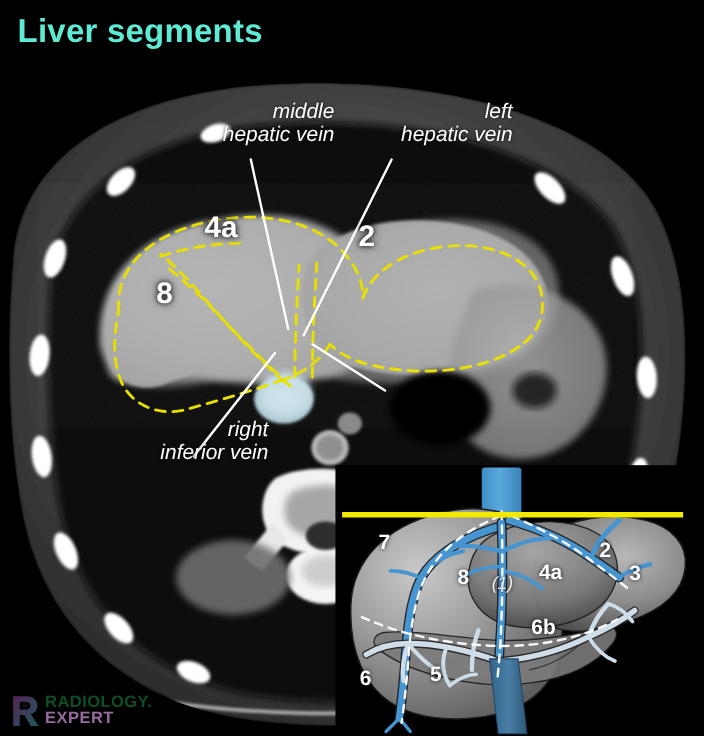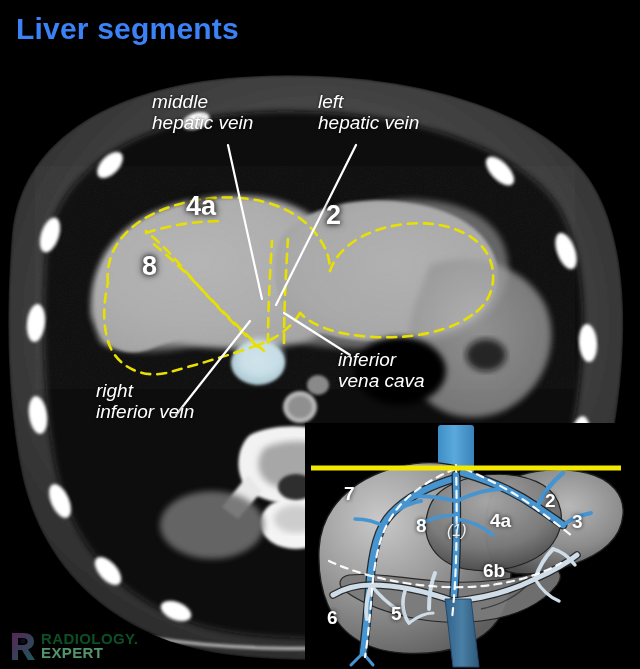--- a/index.html
+++ b/index.html
@@ -16,21 +16,21 @@
     font-family: "Liberation Sans", sans-serif;
   }
 
   
   #title {
     position: absolute;
     left: 16px;
     top: 14px;
     font-size: 30px;
     font-weight: bold;
-    color: #3b82f6;
+    color: #5eead4;
     letter-spacing: 0.2px;
     line-height: 1;
     z-index: 60;
   }
 
   
   #ct-wrap {
     position: absolute;
     left: 0;
     top: 55px;
@@ -40,21 +40,21 @@
   }
   #ct-svg { display: block; }
 
   
   .ct-label {
     position: absolute;
     color: #ffffff;
     font-style: italic;
     font-size: 19px;
     line-height: 1.12;
-    text-align: left;
+    text-align: right;
     white-space: pre;
     text-shadow: 0 0 3px rgba(0,0,0,0.85);
     z-index: 40;
   }
   .seg-num {
     position: absolute;
     color: #ffffff;
     font-weight: bold;
     font-size: 27px;
     line-height: 1;
@@ -299,22 +299,20 @@
 
     <div class="ct-label" style="left:152px; top:36px; width:152px;">middle
 hepatic vein</div>
 
     <div class="ct-label" style="left:318px; top:36px; width:148px;">left
 hepatic vein</div>
 
     <div class="ct-label" style="left:96px; top:325px; width:148px;">right
 inferior vein</div>
 
-    <div class="ct-label" style="left:338px; top:294px; width:152px; text-align:left;">inferior
-vena cava</div>
 
     <div class="seg-num" style="left:186px; top:138px;">4a</div>
     <div class="seg-num" style="left:142px; top:198px;">8</div>
     <div class="seg-num" style="left:326px; top:147px;">2</div>
   </div>
 
   <div id="inset">
     <svg id="inset-svg" width="335" height="246" viewBox="0 0 335 246">
       <defs>
         <radialGradient id="liv3dA" cx="32%" cy="30%" r="78%">
@@ -449,17 +447,17 @@
         </linearGradient>
       </defs>
       <path d="M2,29 L2,2 L14,2 C20,2 24,5.5 24,10.5 C24,14.5 21.5,17.2 18,18.2
                L25,29 L18,29 L12,19 L8,19 L8,29 Z
                M8,7 L8,14 L13,14 C15.8,14 17.6,12.6 17.6,10.5
                C17.6,8.4 15.8,7 13,7 Z" fill="url(#wmGrad)"></path>
       <circle cx="13" cy="10" r="2.6" fill="#1b1b2a" opacity="0.85"></circle>
     </svg>
     <div id="wm-text">
       <span id="wm-line1" style="color:#15803d;">RADIOLOGY.</span>
-      <span id="wm-line2" style="color:#86efac;">EXPERT</span>
+      <span id="wm-line2" style="color:#f0abfc;">EXPERT</span>
     </div>
   </div>
 
 </div>
 
 </body></html>

